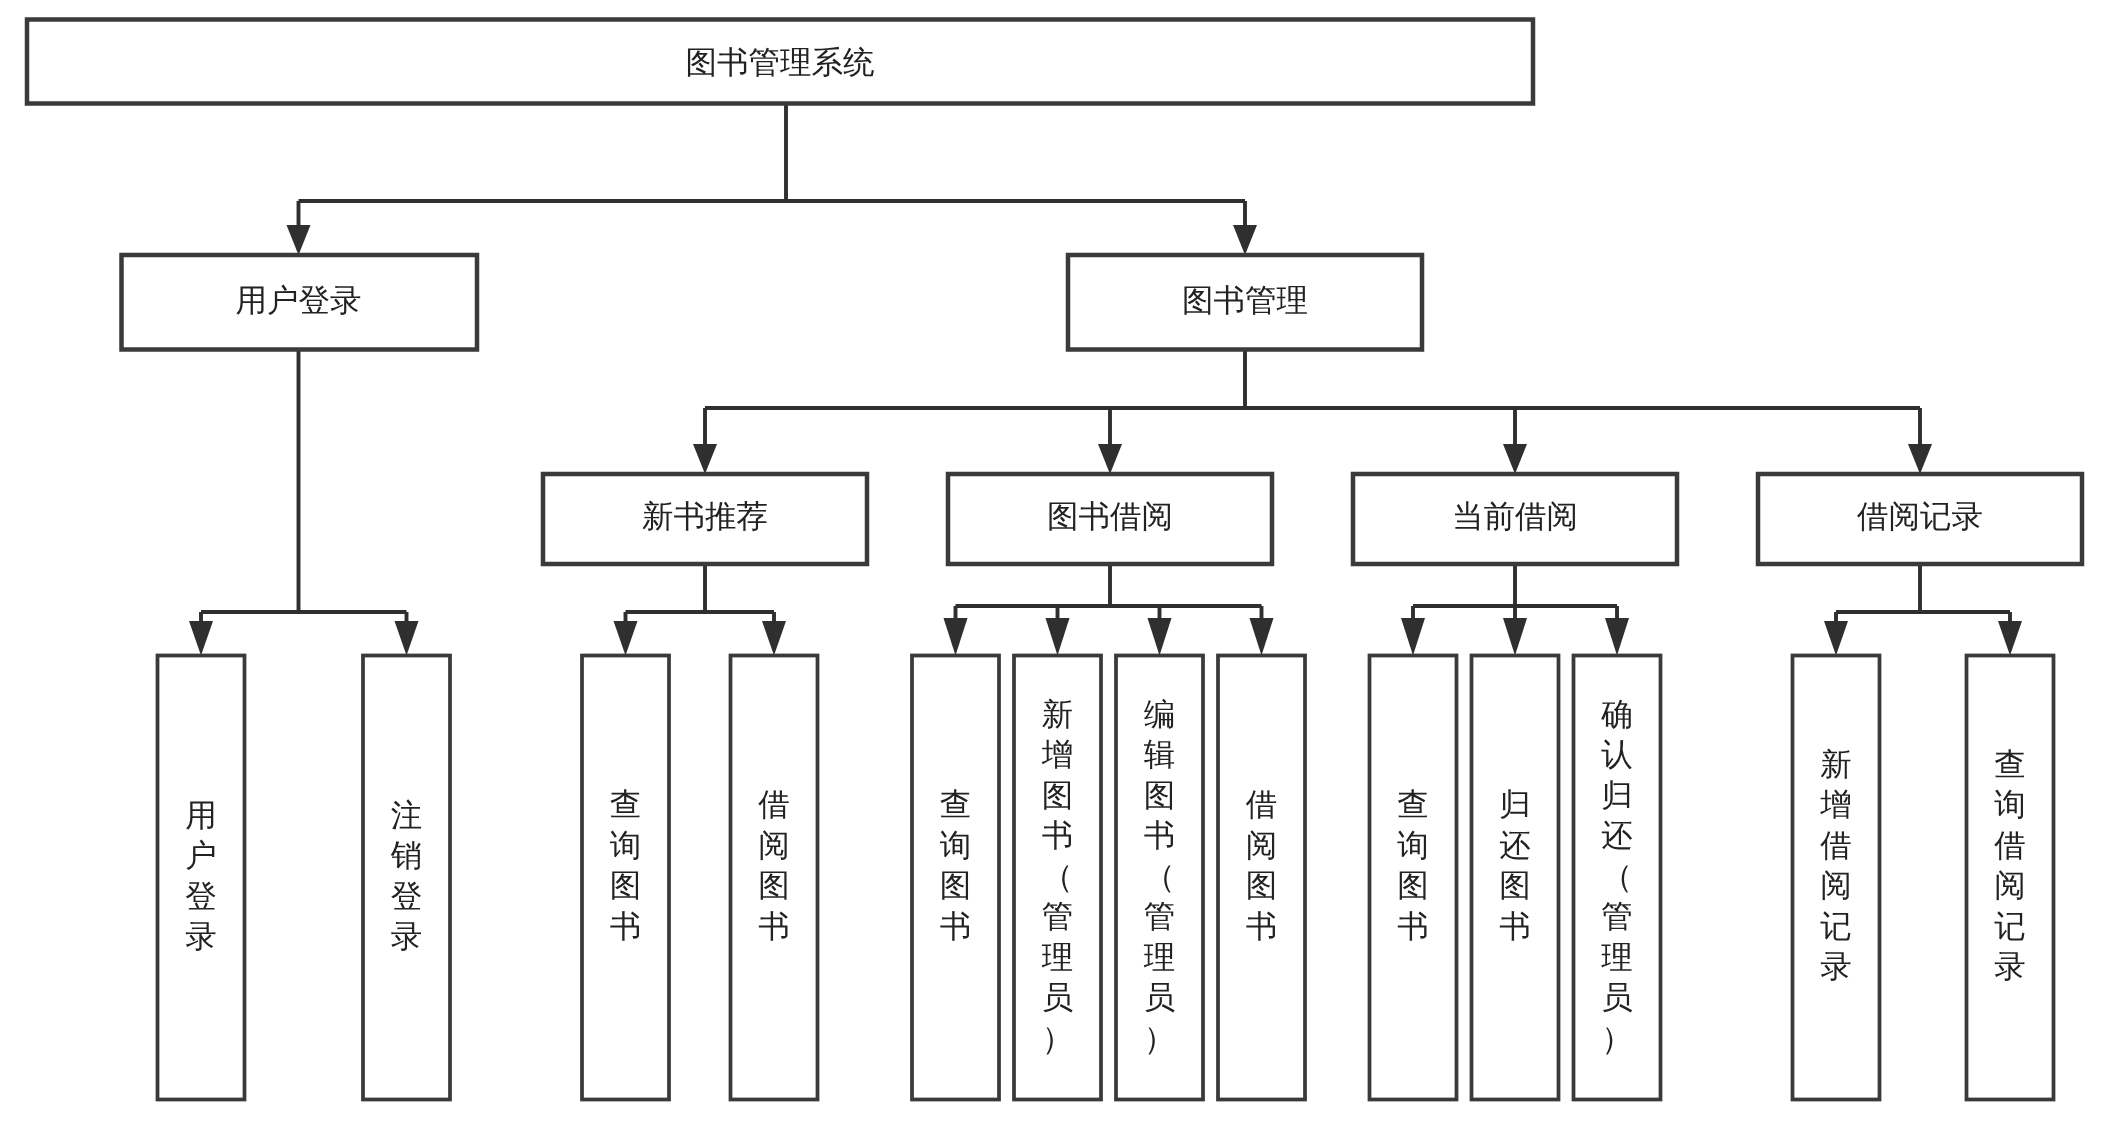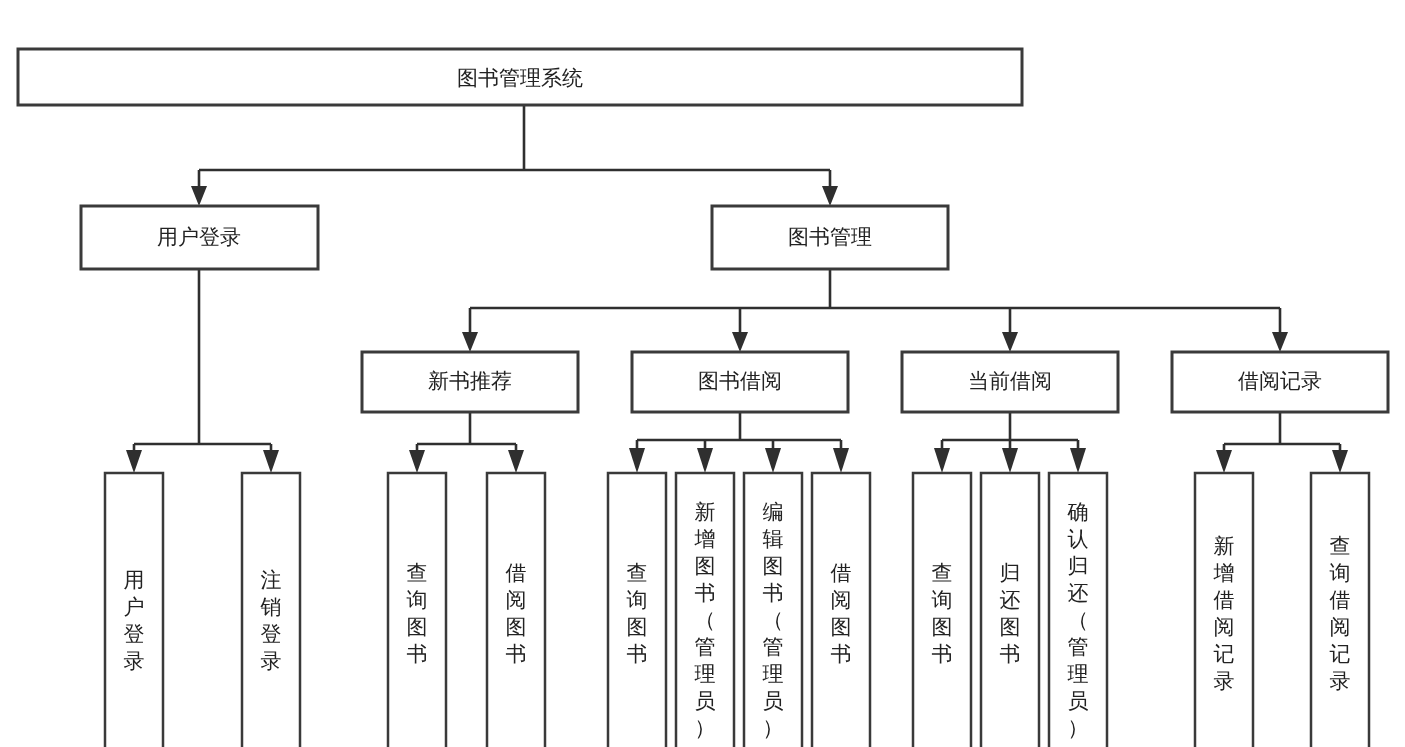--- a/index.html
+++ b/index.html
@@ -12,21 +12,20 @@
     height: 747px;
     font-family: "Liberation Sans", "DejaVu Sans", sans-serif;
     overflow: hidden;
     position: relative;
   }
   #diagram-root {
     position: absolute;
     left: 0; top: 0;
     width: 1405px;
     height: 581px;
-    margin-top: 36px;
   }
   svg.canvas {
     display: block;
     width: 1405px;
     height: 747px;
   }
   .node-box {
     fill: #ffffff;
     stroke: #3a3a3a;
     stroke-width: 3;

